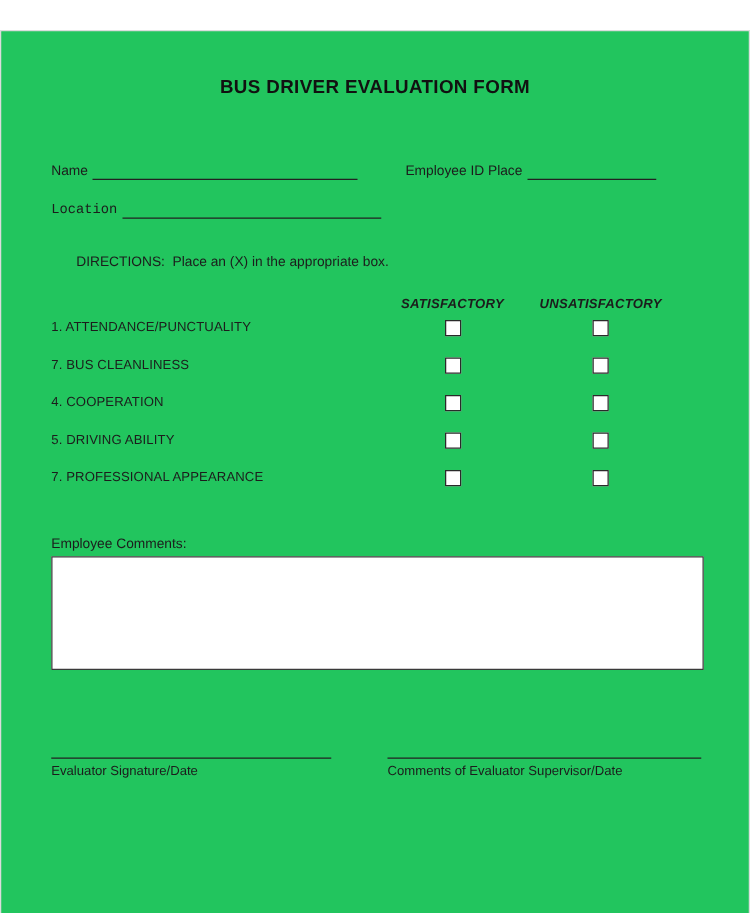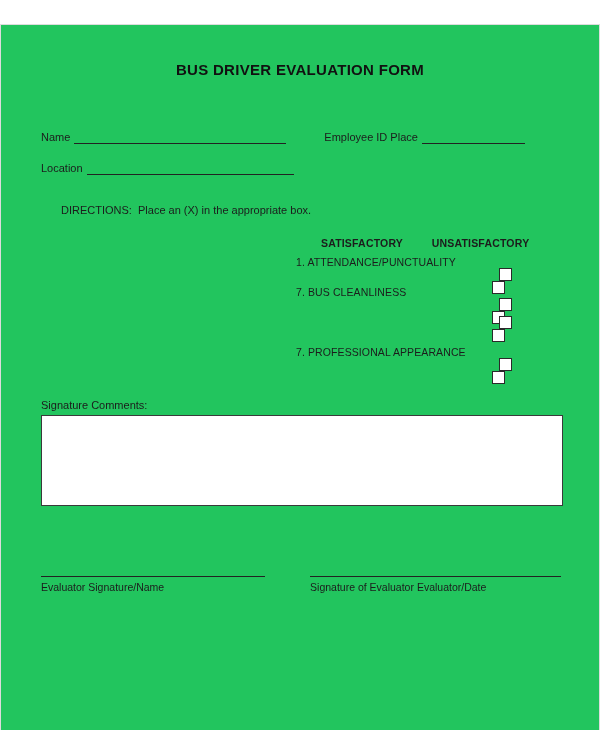--- a/index.html
+++ b/index.html
@@ -27,21 +27,21 @@
   }
   .content {
     padding: 0 38px 0 40px;
   }
   
   .fields-row {
     display: flex;
     align-items: flex-end;
   }
   .row-1 { margin-top: 52px; }
-  .row-2 { margin-top: 17px; }
+  .row-2 { margin-top: 17px; font-family: Liberation Mono, monospace; }
   .field {
     display: flex;
     align-items: flex-start;
     font-size: 11px;
   }
   .field-emp { margin-left: 38px; }
   .field-label { line-height: 14px; white-space: nowrap; }
   .blank {
     display: inline-block;
     height: 14px;
@@ -62,33 +62,33 @@
   .grid-header {
     margin-top: 21px;
     display: flex;
     align-items: flex-end;
   }
   .col-label { width: 265px; }
   .col-check {
     display: flex;
     justify-content: center;
     align-items: center;
+    font-style: italic;
   }
   .col-sat   { width: 112px; }
   .col-unsat { width: 125px; }
   .col-head {
     font-size: 10.5px;
     font-weight: bold;
     letter-spacing: 0.2px;
   }
   .item-row {
     display: flex;
-    align-items: flex-end;
+    align-items: flex-start;
     height: 30px;
-    flex-direction: column;
   }
   .items { margin-top: 7px; }
   .item-label {
     font-size: 10.5px;
     letter-spacing: 0.1px;
   }
   .checkbox {
     display: inline-block;
     width: 13px;
     height: 13px;
@@ -175,49 +175,59 @@
         <div class="col-check col-sat">
           <span class="checkbox"></span>
         </div>
         <div class="col-check col-unsat">
           <span class="checkbox"></span>
         </div>
       </div>
 
 
       <div class="item-row">
-        <div class="col-check col-sat">
-          <span class="checkbox"></span>
-        </div>
-        <div class="col-check col-unsat">
-          <span class="checkbox"></span>
-        </div>
-      </div>
-
+        <div class="col-label item-label">4. COOPERATION</div>
+        <div class="col-check col-sat">
+          <span class="checkbox"></span>
+        </div>
+        <div class="col-check col-unsat">
+          <span class="checkbox"></span>
+        </div>
+      </div>
+
+      <div class="item-row">
+        <div class="col-label item-label">5. DRIVING ABILITY</div>
+        <div class="col-check col-sat">
+          <span class="checkbox"></span>
+        </div>
+        <div class="col-check col-unsat">
+          <span class="checkbox"></span>
+        </div>
+      </div>
 
       <div class="item-row">
         <div class="col-label item-label">7. PROFESSIONAL APPEARANCE</div>
         <div class="col-check col-sat">
           <span class="checkbox"></span>
         </div>
         <div class="col-check col-unsat">
           <span class="checkbox"></span>
         </div>
       </div>
 
     </div>
 
-    <div class="comments-label">Signature Comments:</div>
+    <div class="comments-label">Employee Comments:</div>
     <div class="comments-box"></div>
 
     <div class="sig-row">
       <div class="sig-col-left">
         <div class="sig-line"></div>
-        <div class="sig-label">Evaluator Signature/Name</div>
+        <div class="sig-label">Evaluator Signature/Date</div>
       </div>
       <div class="sig-col-right">
         <div class="sig-line"></div>
-        <div class="sig-label">Signature of Evaluator Evaluator/Date</div>
+        <div class="sig-label">Comments of Evaluator Supervisor/Date</div>
       </div>
     </div>
 
   </div>
 </div>
 
 </body></html>

